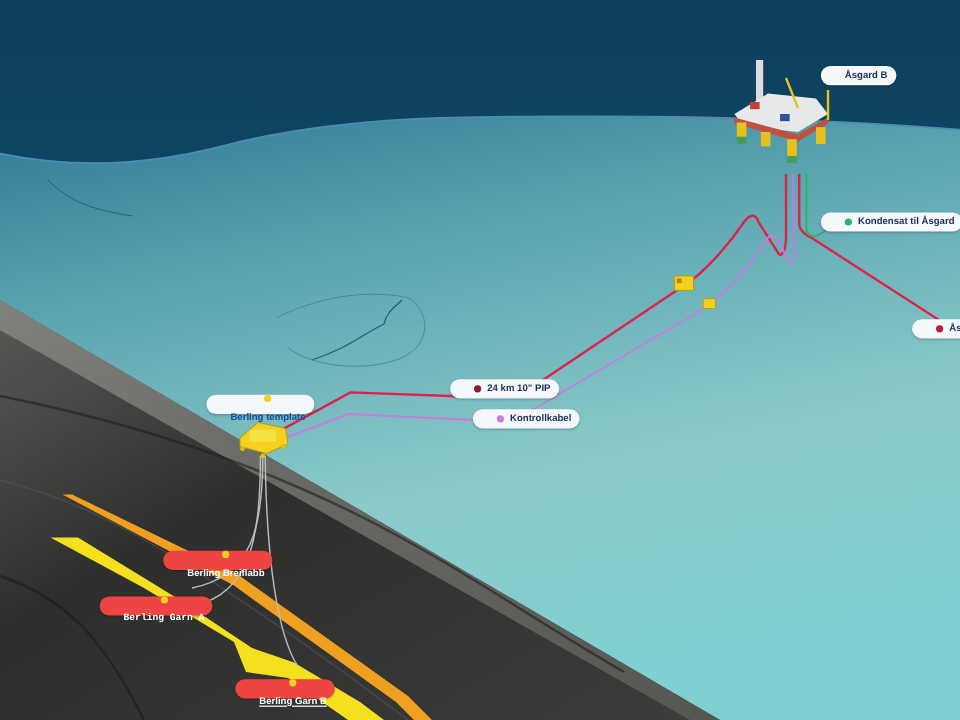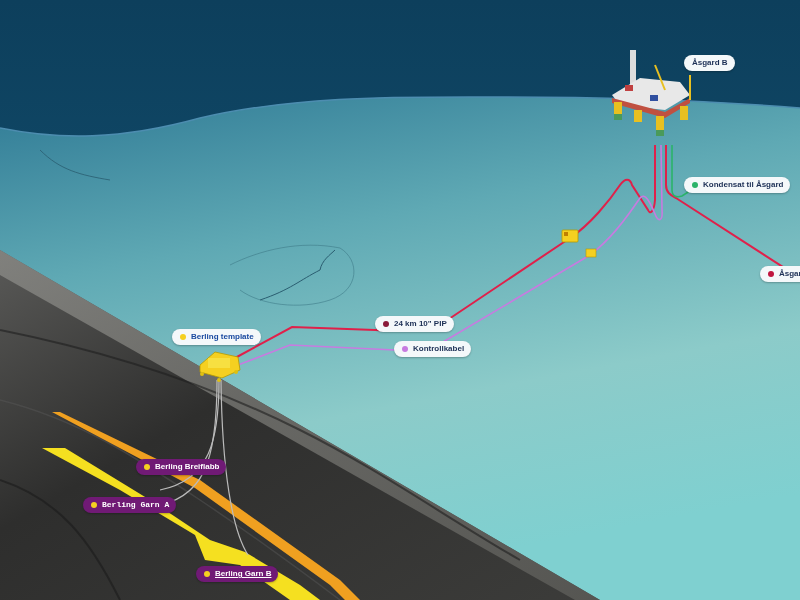--- a/index.html
+++ b/index.html
@@ -1,24 +1,24 @@
 <!DOCTYPE html>
 <html><head>
 <meta charset="utf-8">
 <style>
   html, body { margin:0; padding:0; }
   body { width:800px; height:600px; overflow:hidden; position:relative; font-family:"Liberation Sans", sans-serif; background:#0e4a66; }
   #scene { position:absolute; left:0; top:0; width:800px; height:600px; }
   .label {
-    position:absolute; height:16px; line-height:16px; padding:0 7px 0 8px;
+    position:absolute; height:16px; line-height:16px; padding:0 7px 0 20px;
     border-radius:9px; font-size:8px; font-weight:bold; white-space:nowrap;
     display:flex; align-items:center; gap:5px; box-shadow:0 1px 2px rgba(0,0,0,0.25);
   }
   .label.light { background:#f4f8fa; color:#1c2f55; }
-  .label.dark { background:#701a75; color:#ffffff; }
+  .label.dark { background:#ef4444; color:#ffffff;flex-direction:column; }
   .dot { width:6px; height:6px; border-radius:50%; display:inline-block; flex:0 0 auto; }
 </style>
 </head>
 <body>
 
 <svg id="scene" viewBox="0 0 800 600" xmlns="http://www.w3.org/2000/svg">
   <defs>
     <linearGradient id="ocean" x1="0" y1="0" x2="0" y2="1">
       <stop offset="0" stop-color="#0d3f5c"></stop>
       <stop offset="1" stop-color="#14587a"></stop>
@@ -117,21 +117,21 @@
 <div class="label light" style="left:375px;top:316px;">
   <span class="dot" style="background:#8a1a3a"></span>
   <span>24 km 10" PIP</span>
 </div>
 
 <div class="label light" style="left:394px;top:341px;">
   <span class="dot" style="background:#c77be0"></span>
   <span>Kontrollkabel</span>
 </div>
 
-<div class="label light" style="left:172px;top:329px;color:#1a4aa0;">
+<div class="label light" style="left:172px;top:329px;color:#1a4aa0;flex-direction:column;">
   <span class="dot" style="background:#f5d020"></span>
   <span>Berling template</span>
 </div>
 
 <div class="label dark" style="left:136px;top:459px;">
   <span class="dot" style="background:#f5d020"></span>
   <span>Berling Breiflabb</span>
 </div>
 
 <div class="label dark" style="left:83px;top:497px;font-family:Liberation Mono, monospace;">

